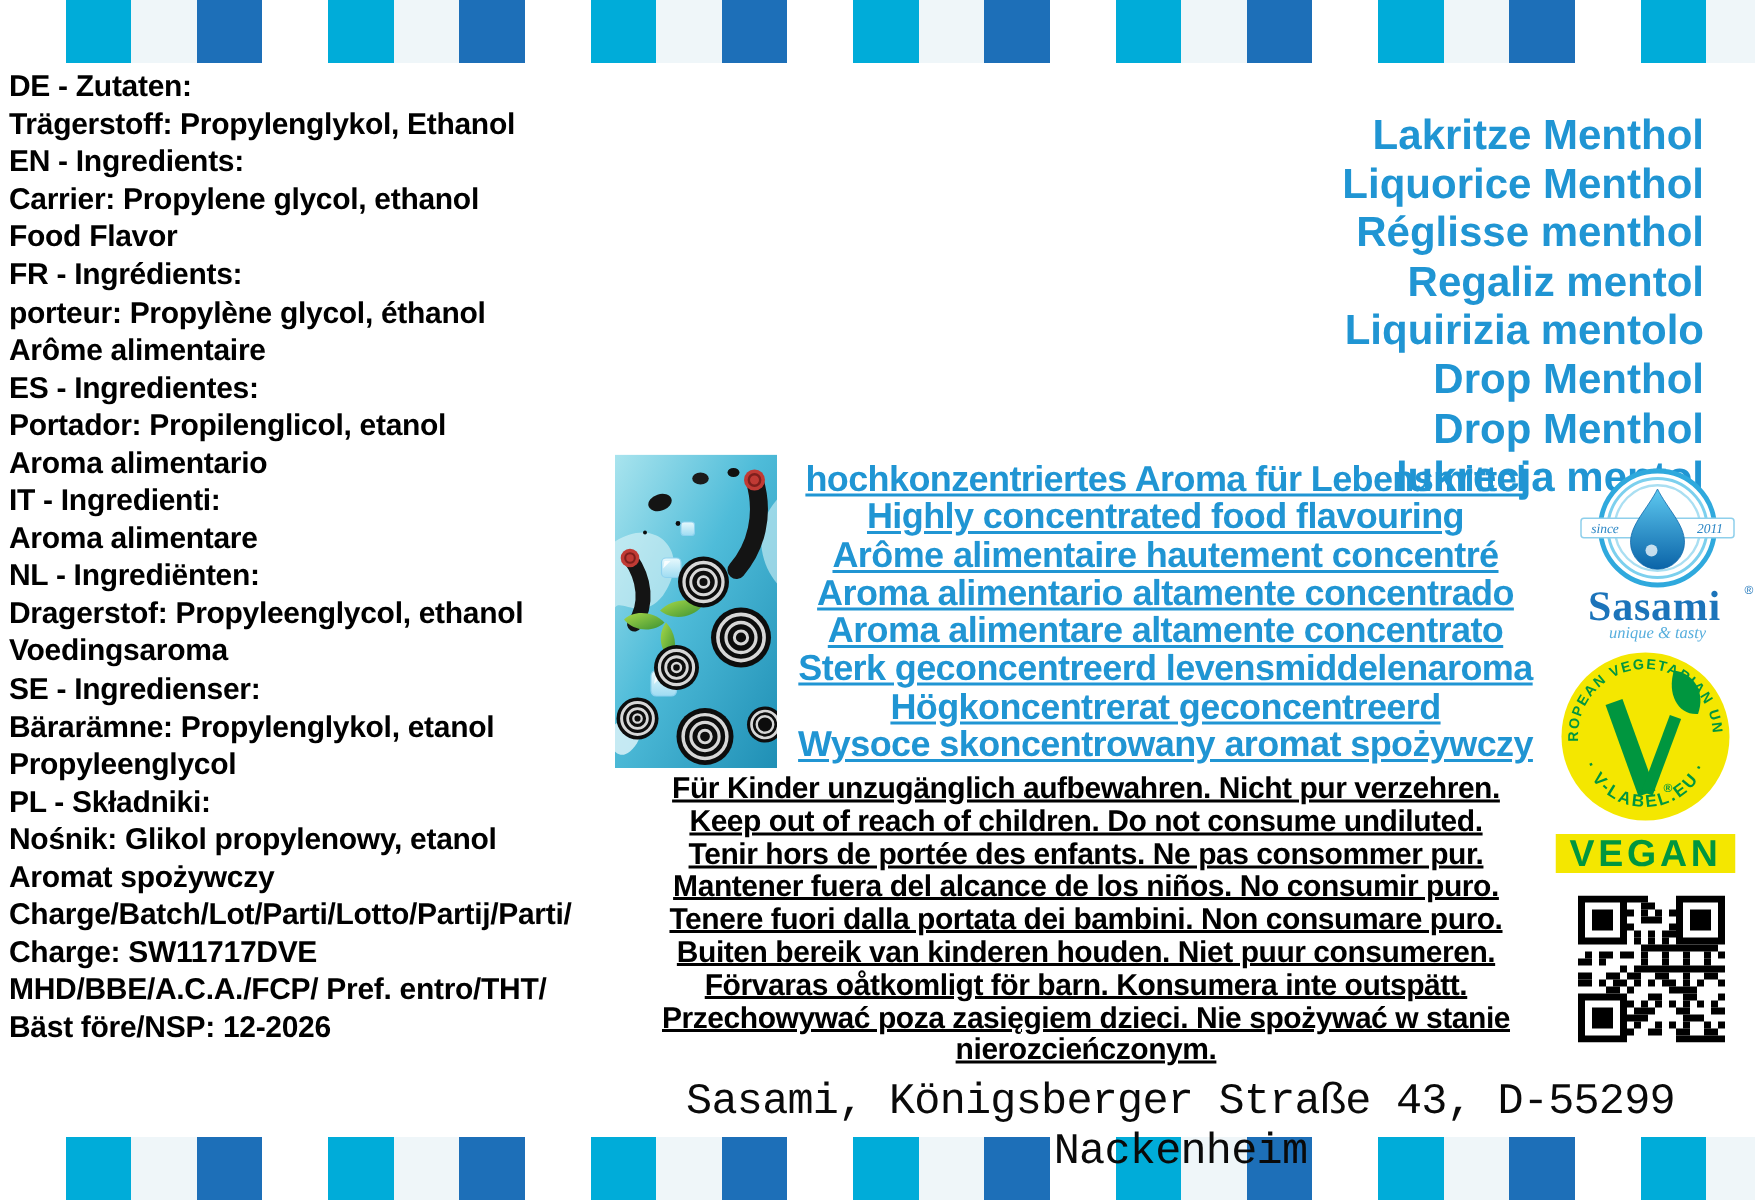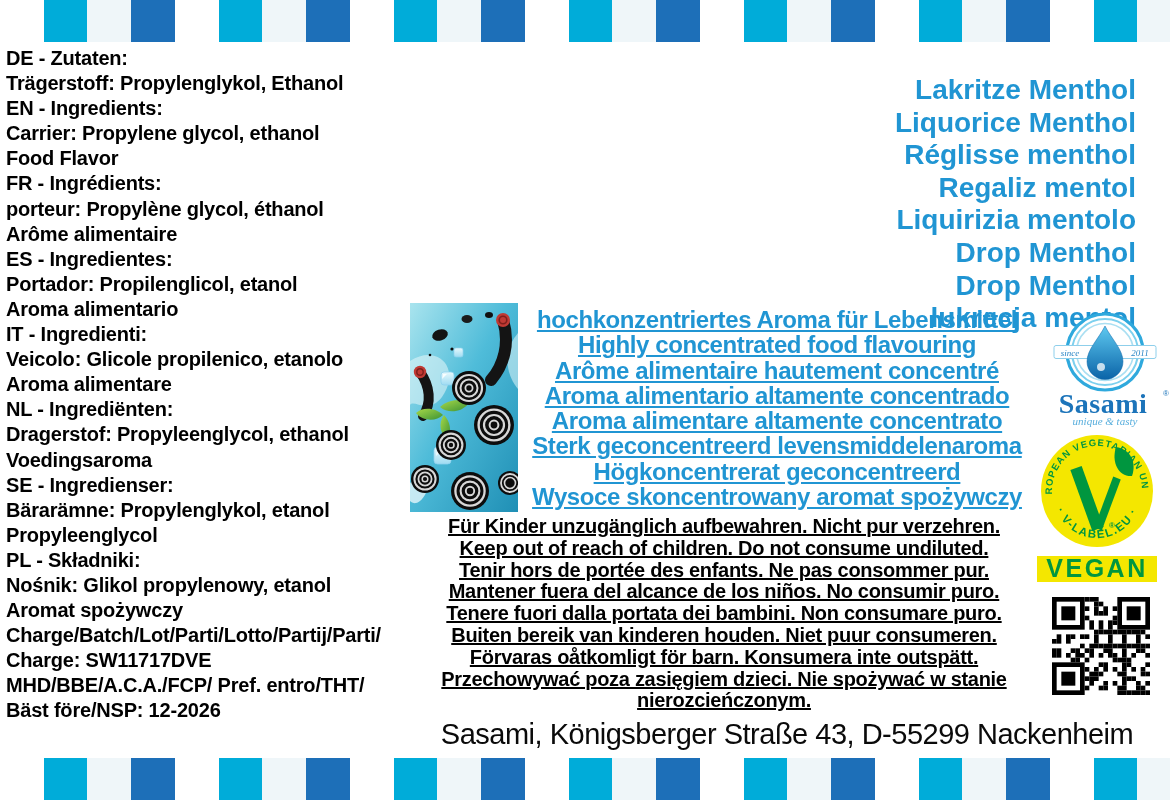--- a/index.html
+++ b/index.html
@@ -18,21 +18,21 @@
     letter-spacing:-0.2px;white-space:nowrap;}
   .product-names{position:absolute;left:436px;top:46px;width:700px;text-align:right;
     font-weight:700;font-size:28px;line-height:32.6px;color:var(--title-blue,#2095d3);margin-top:28px;}
   .claims{position:absolute;left:437px;top:307px;width:680px;text-align:center;
     font-weight:700;font-size:24px;line-height:25.3px;color:var(--title-blue,#2095d3);
     letter-spacing:-0.4px;white-space:nowrap;text-decoration:underline;}
   .warnings{position:absolute;left:424px;top:516px;width:600px;text-align:center;
     font-weight:700;font-size:20px;line-height:21.8px;color:var(--ink,#000);
     letter-spacing:-0.3px;white-space:nowrap;text-decoration:underline;}
   .address{position:absolute;left:404px;top:718px;width:766px;text-align:center;
-    font-family:Liberation Sans, sans-serif;font-size:29px;color:#0a0a0a;letter-spacing:-0.5px;}
+    font-family:Liberation Mono, monospace;font-size:29px;color:#0a0a0a;letter-spacing:-0.5px;}
   .photo{position:absolute;left:410px;top:303px;width:108px;height:209px;overflow:hidden;}
   .brand{position:absolute;left:1040px;top:306px;width:130px;height:124px;}
   .vlabel{position:absolute;left:1037px;top:432px;width:120px;height:150px;}
   .qr{position:absolute;left:1052px;top:597px;width:98px;height:98px;}
   svg{display:block;}
 </style>
 </head>
 <body>
 
 <div class="label">
@@ -46,21 +46,20 @@
       <div>EN - Ingredients:</div>
       <div>Carrier: Propylene glycol, ethanol</div>
       <div>Food Flavor</div>
       <div>FR - Ingrédients:</div>
       <div>porteur: Propylène glycol, éthanol</div>
       <div>Arôme alimentaire</div>
       <div>ES - Ingredientes:</div>
       <div>Portador: Propilenglicol, etanol</div>
       <div>Aroma alimentario</div>
       <div>IT - Ingredienti:</div>
-      <div>Veicolo: Glicole propilenico, etanolo</div>
       <div>Aroma alimentare</div>
       <div>NL - Ingrediënten:</div>
       <div>Dragerstof: Propyleenglycol, ethanol</div>
       <div>Voedingsaroma</div>
       <div>SE - Ingredienser:</div>
       <div>Bärarämne: Propylenglykol, etanol</div>
       <div>Propyleenglycol</div>
       <div>PL - Składniki:</div>
       <div>Nośnik: Glikol propylenowy, etanol</div>
       <div>Aromat spożywczy</div>

